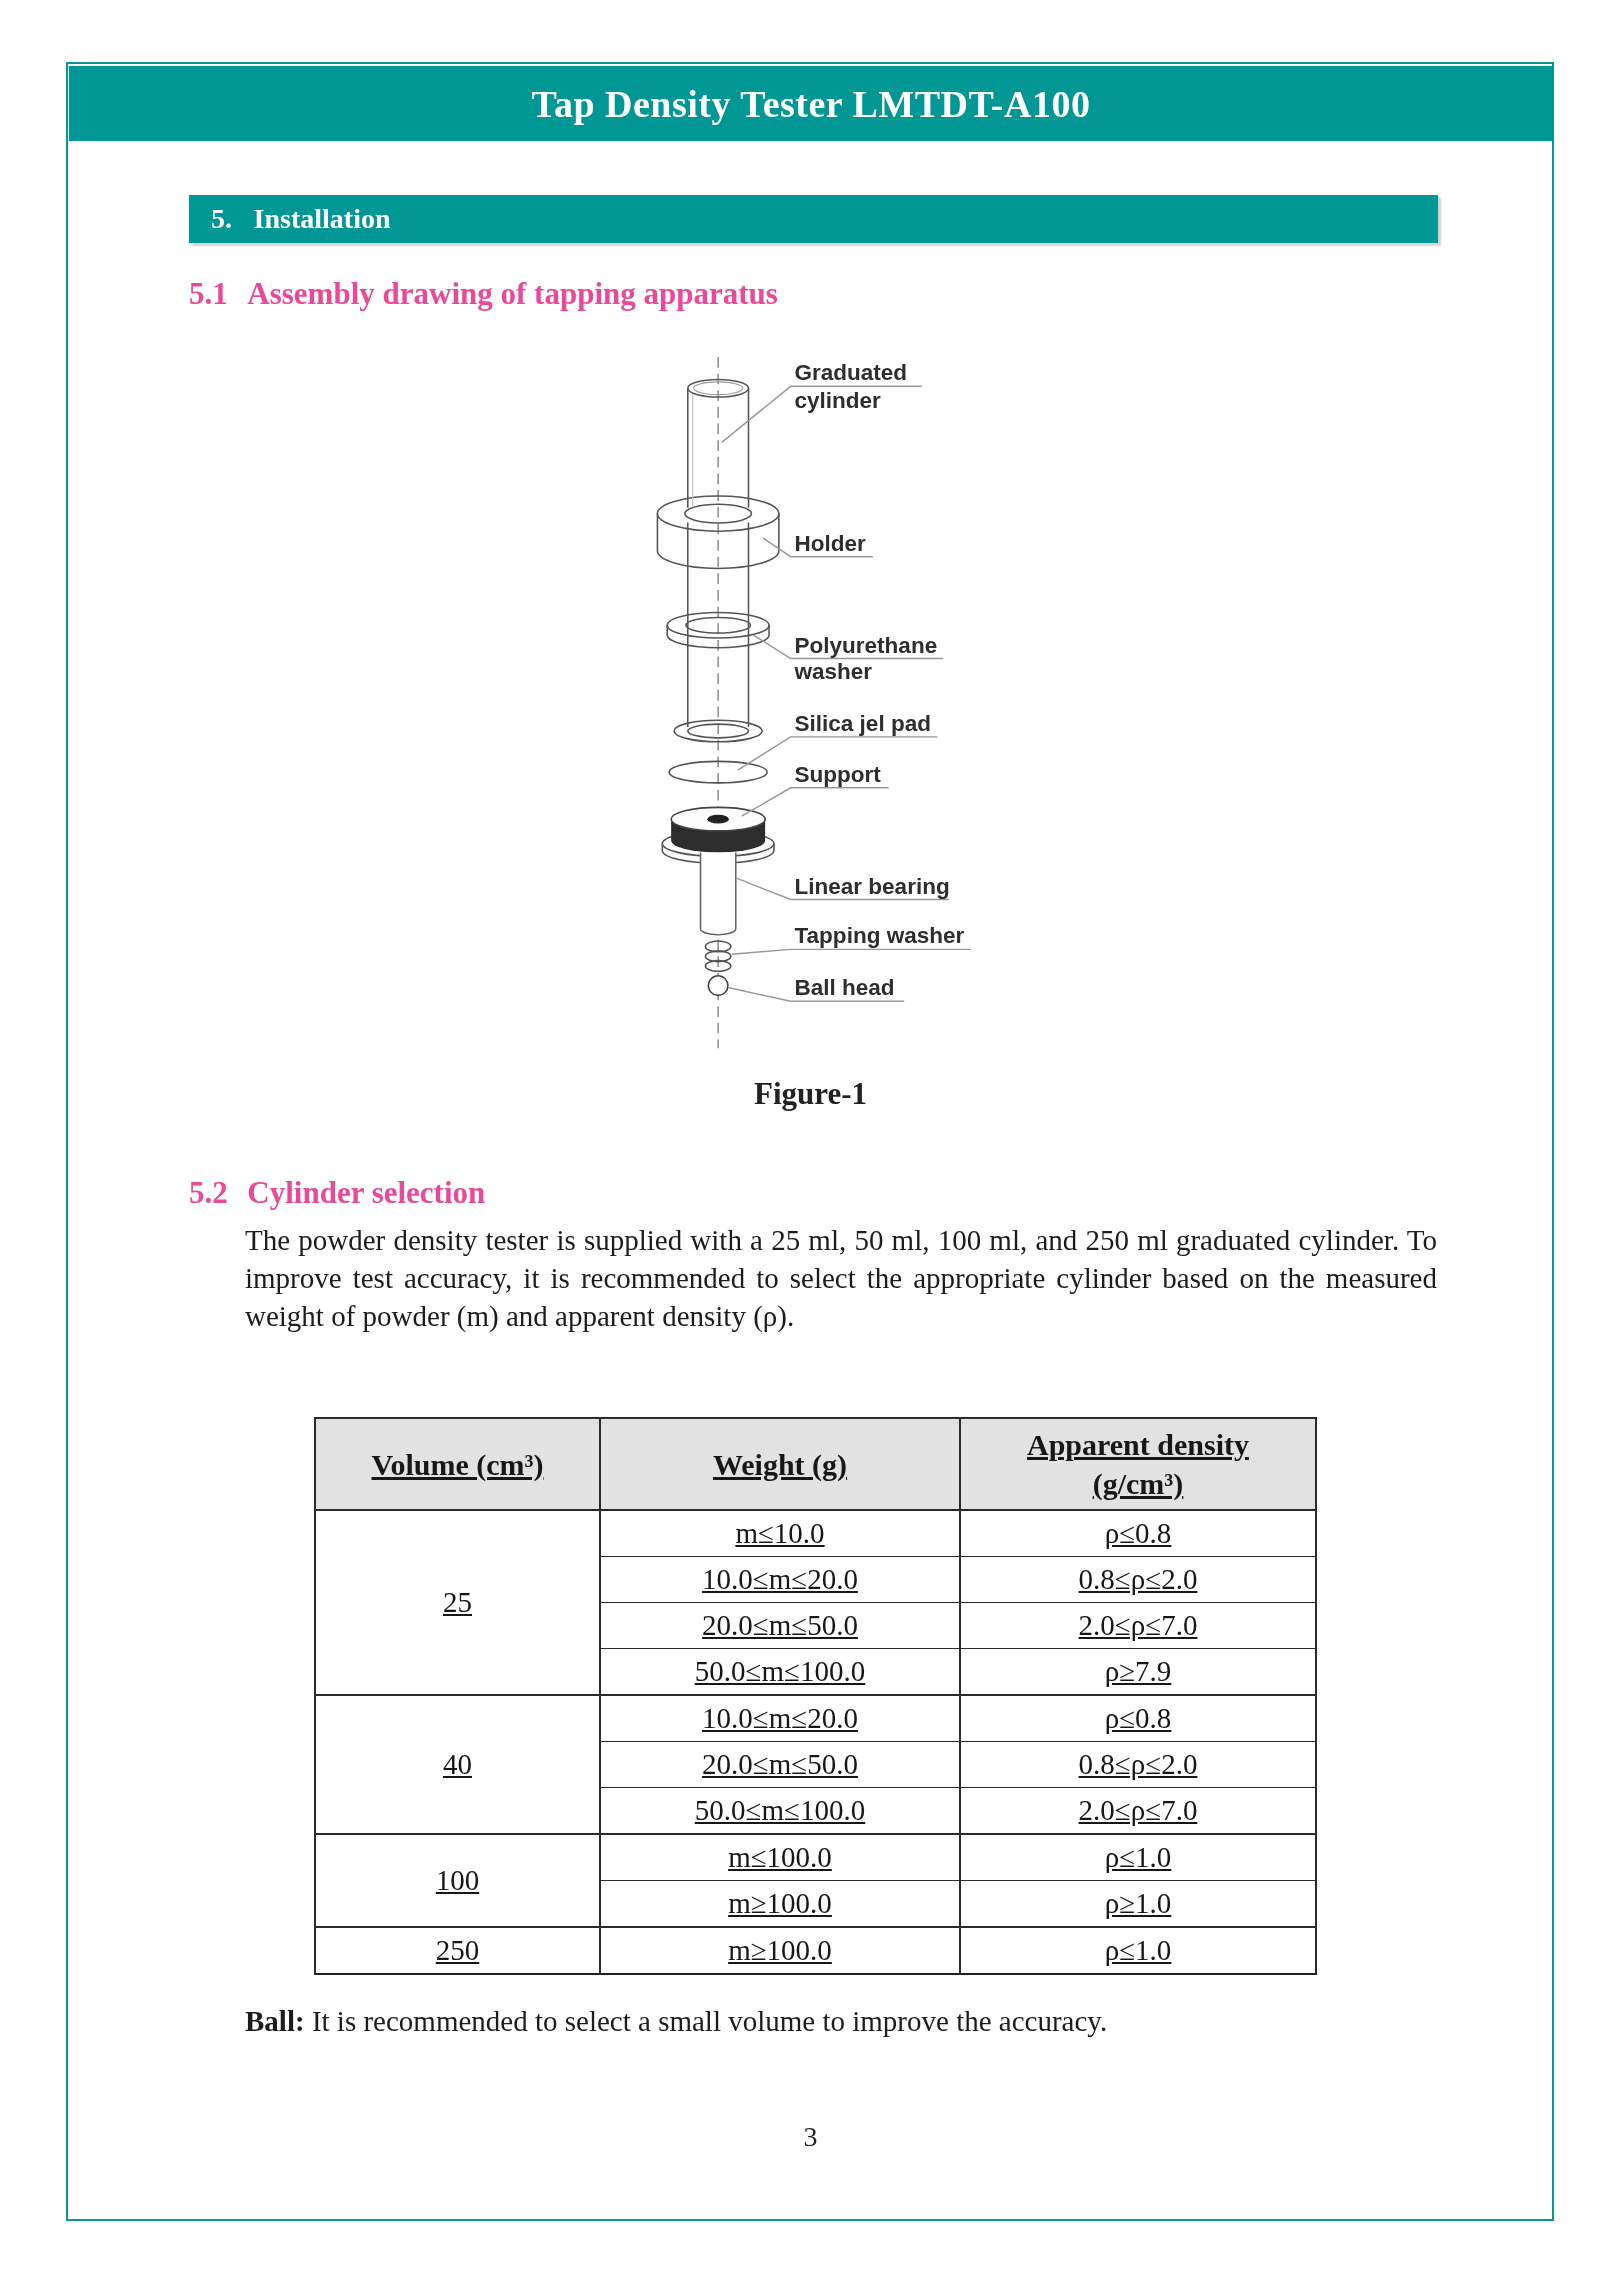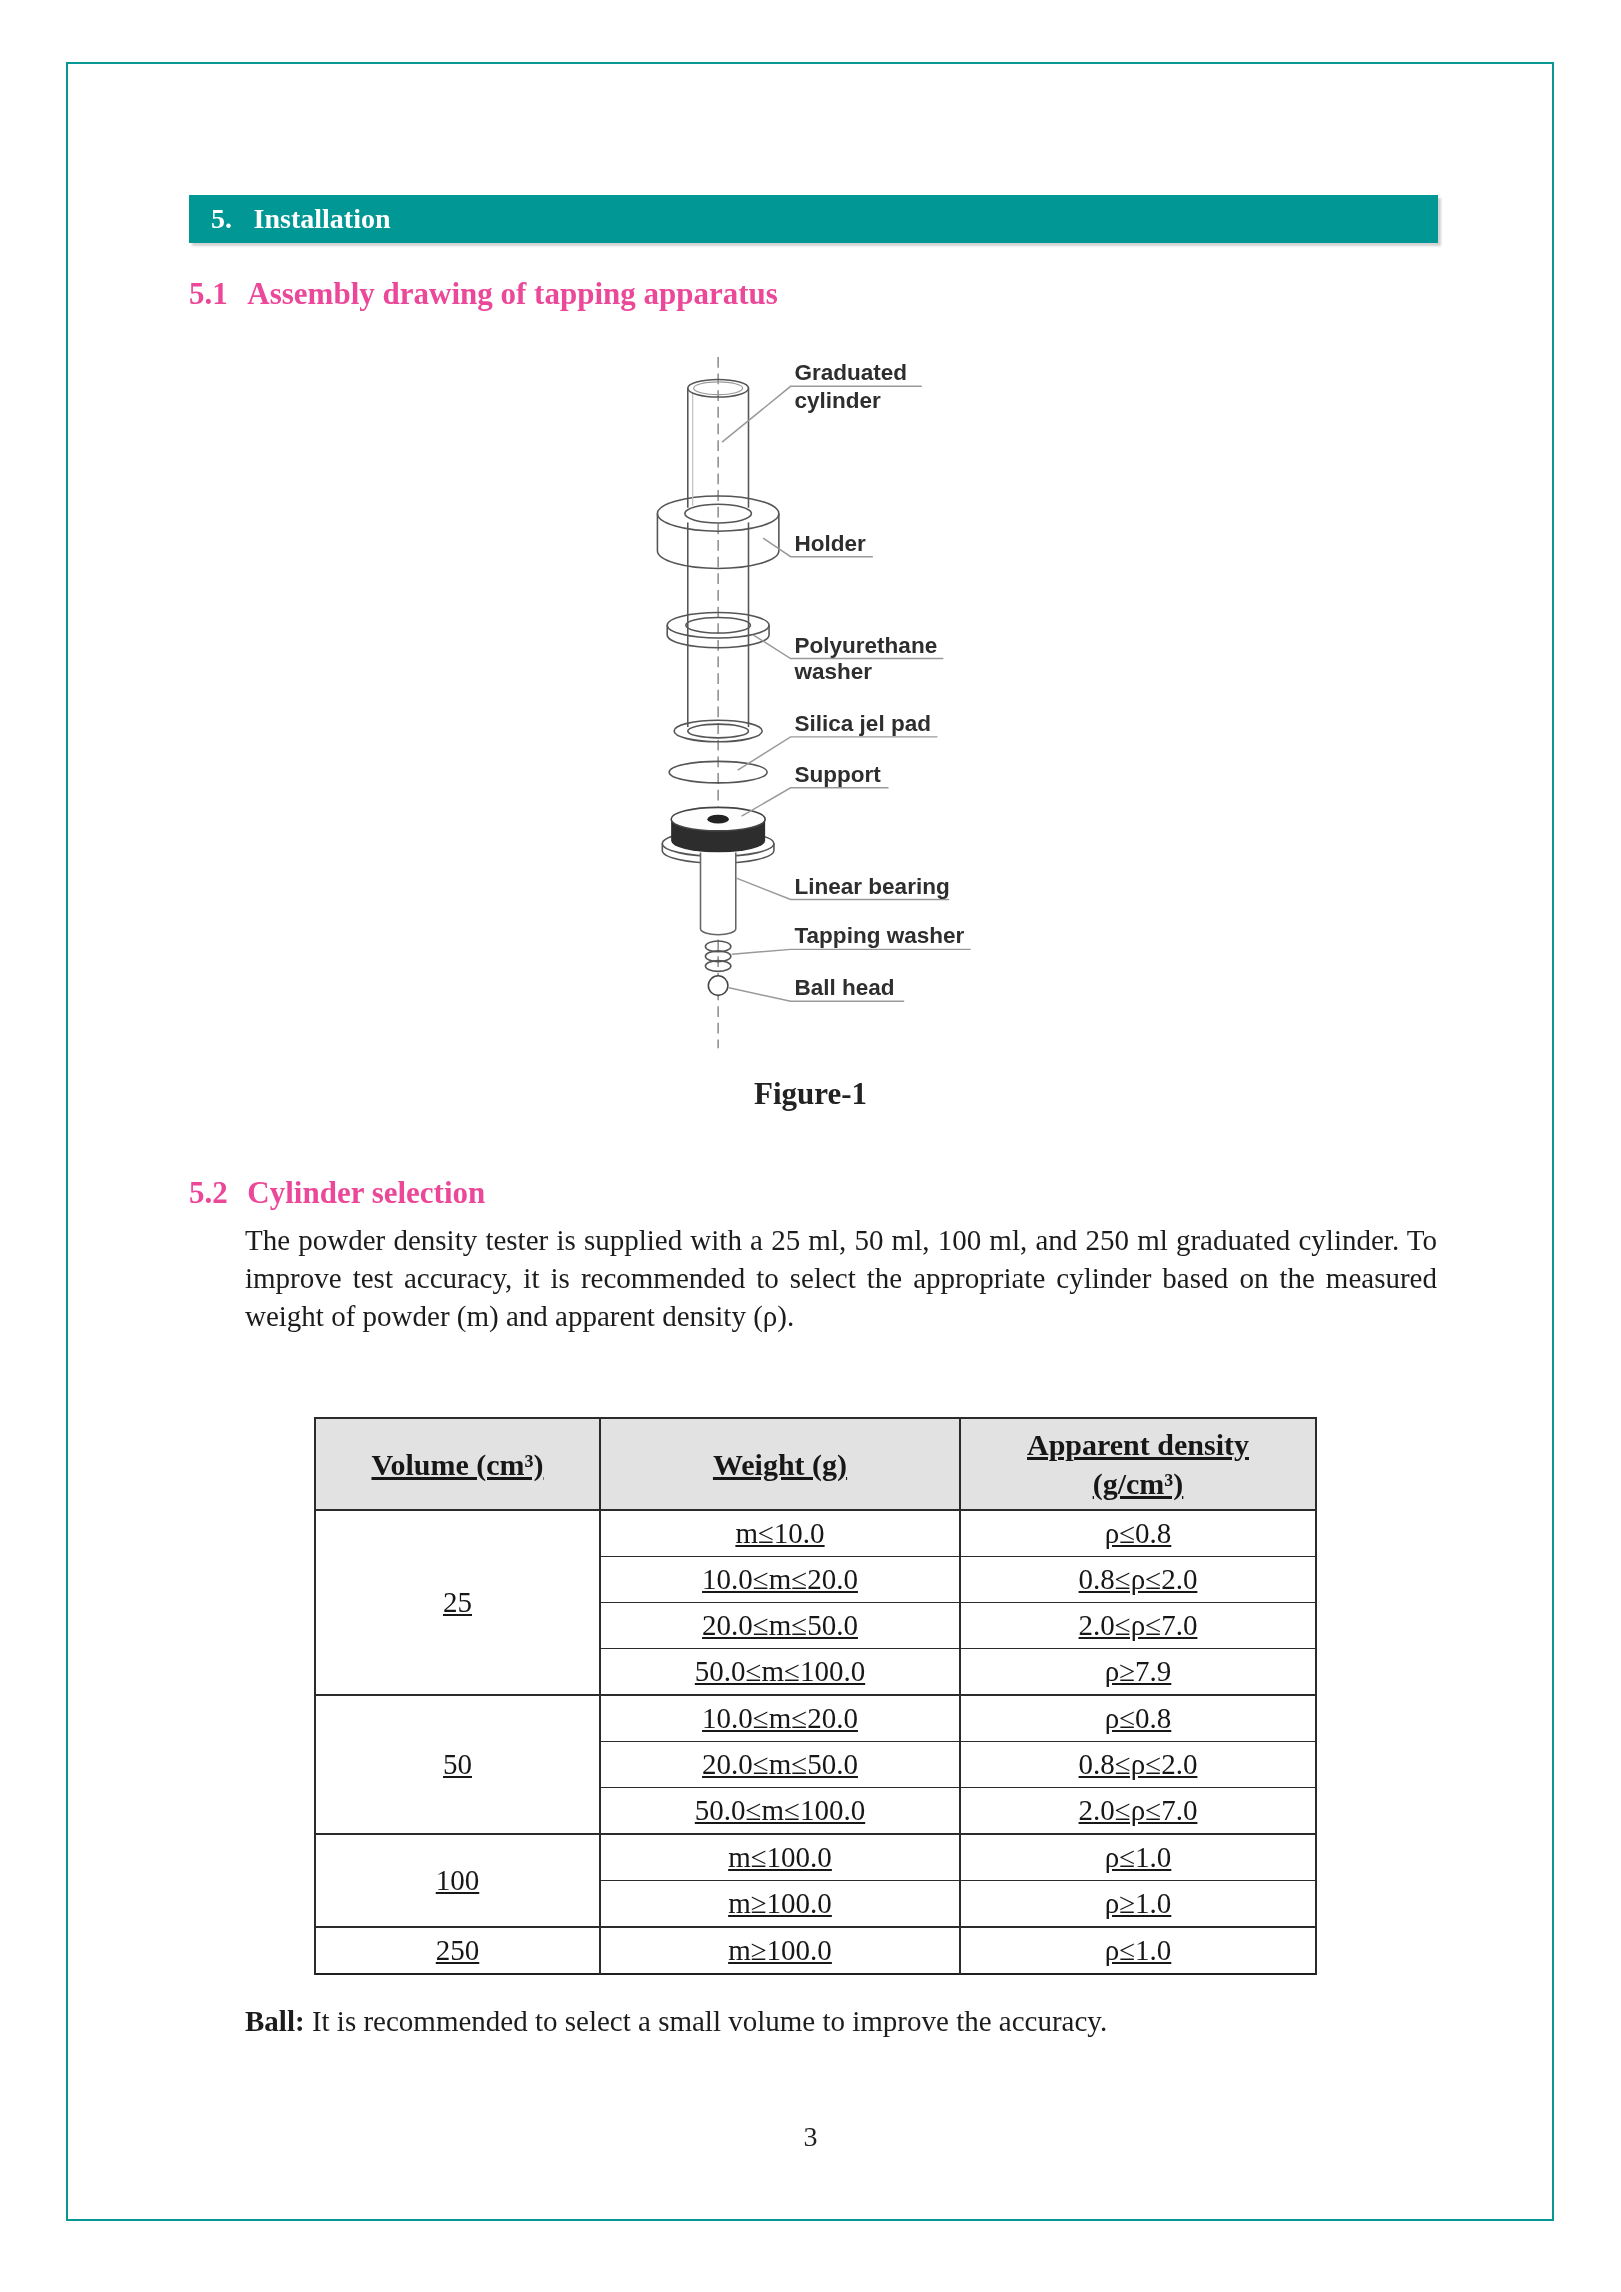--- a/index.html
+++ b/index.html
@@ -68,20 +68,23 @@
   .leader{fill:none;stroke:#999999;stroke-width:1.5;}
   .ln{stroke:#555555;stroke-width:1.6;fill:none;}
 </style>
 </head>
 <body>
 
 <div class="page">
 
   <div class="border-box"></div>
 
+  <div class="header-band">
+    <div class="title">Tap Density Tester LMTDT-A100</div>
+  </div>
 
   <div class="section-banner">
     <span class="num">5.</span><span>Installation</span>
   </div>
 
   <div class="teal-heading h51">
     <span class="num">5.1</span><span>Assembly drawing of tapping apparatus</span>
   </div>
 
   <div class="figure-wrap">
@@ -197,21 +200,21 @@
         </tr>
         <tr>
           <td>20.0≤m≤50.0</td>
           <td>2.0≤ρ≤7.0</td>
         </tr>
         <tr>
           <td>50.0≤m≤100.0</td>
           <td>ρ≥7.9</td>
         </tr>
         <tr class="group-start">
-          <td rowspan="3">50</td>
+          <td rowspan="3">40</td>
           <td>10.0≤m≤20.0</td>
           <td>ρ≤0.8</td>
         </tr>
         <tr>
           <td>20.0≤m≤50.0</td>
           <td>0.8≤ρ≤2.0</td>
         </tr>
         <tr>
           <td>50.0≤m≤100.0</td>
           <td>2.0≤ρ≤7.0</td>

